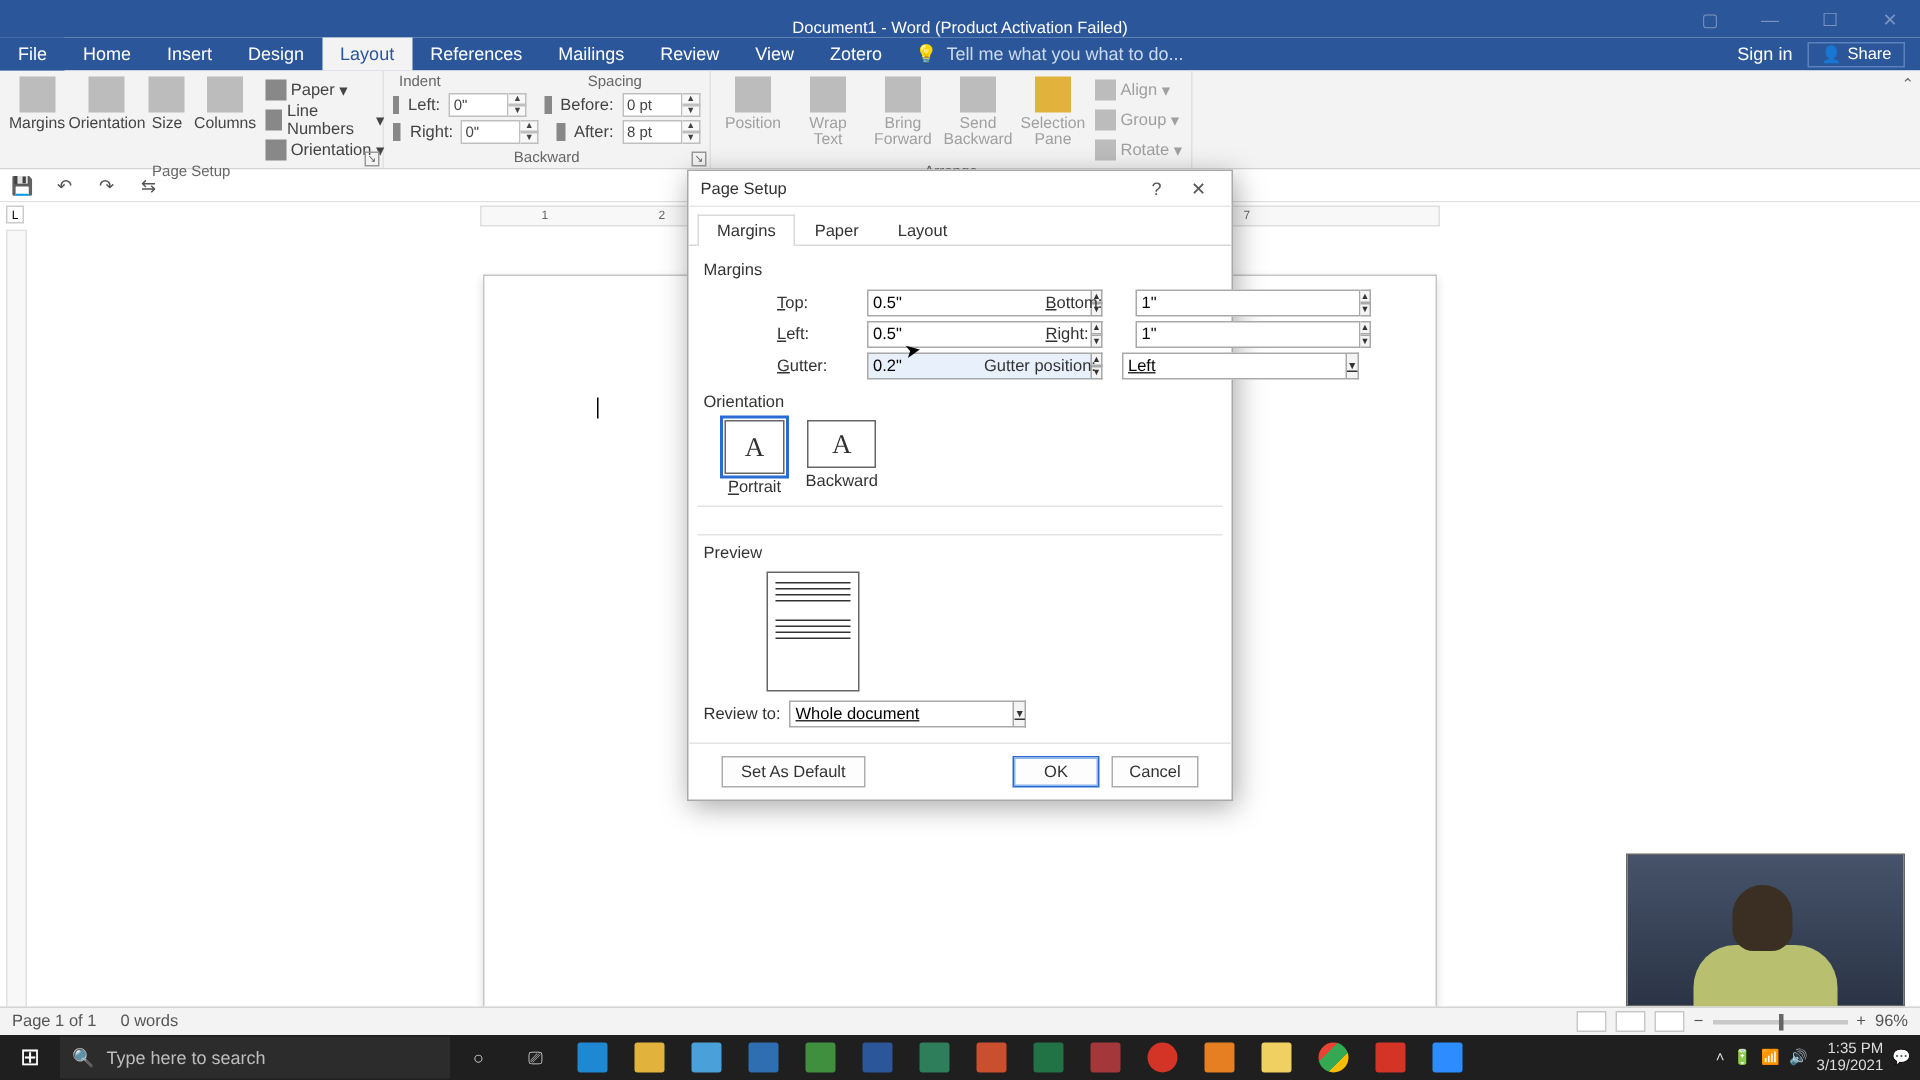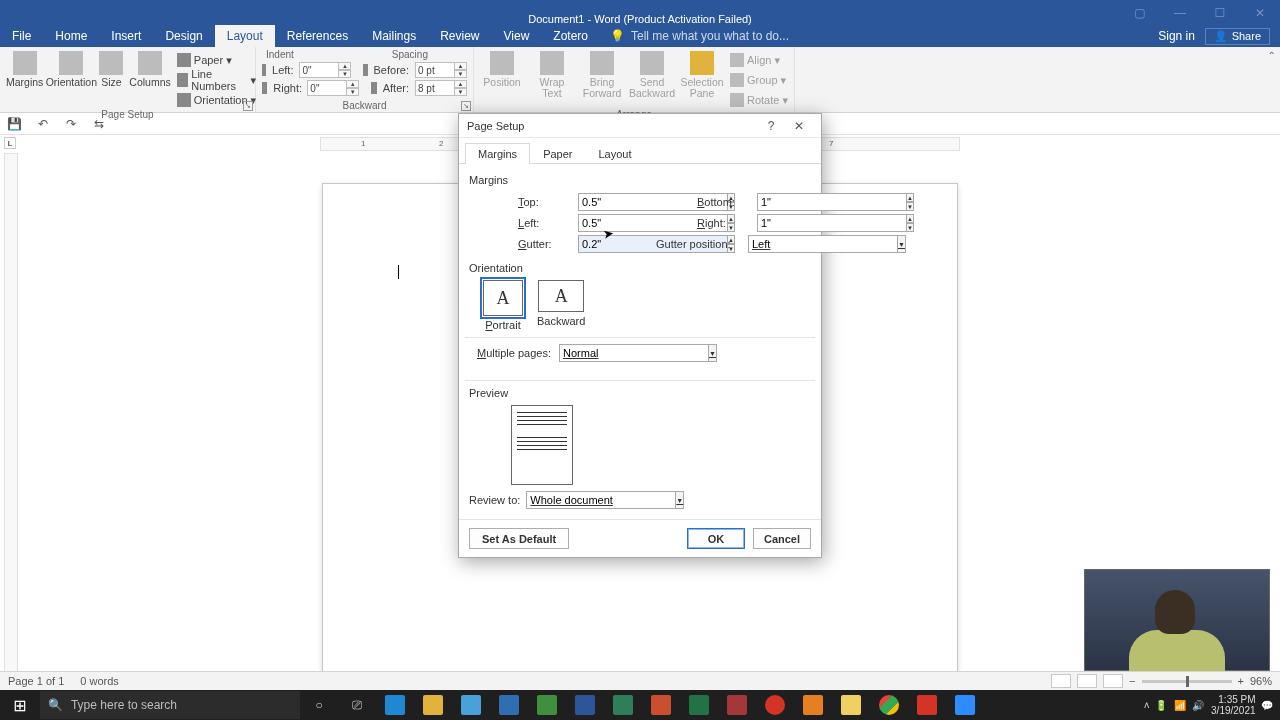--- a/index.html
+++ b/index.html
@@ -78,21 +78,21 @@
 .combo .drop { width: 14px; border:1px solid #a9a9a9; border-left:none; background:#f4f4f4; font-size:7px; display:flex;align-items:center;justify-content:center; }
 .orient-row { display: flex; gap: 14px; margin: 6px 0 6px 14px; }
 .orient-item { display: flex; flex-direction: column; align-items: center; gap: 3px; cursor: pointer; }
 .orient-box { width: 40px; height: 36px; border: 1px solid #666; display:flex; align-items:center; justify-content:center; }
 .orient-box.selected { outline: 2px solid #2b6cd1; outline-offset: 1px; }
 .orient-box .glyph { font-family: Georgia, serif; font-size: 18px; }
 .orient-box.land { width: 46px; height: 32px; }
 .hr { border-top: 1px solid #e4e4e4; margin: 6px -4px; }
 .preview-box { width: 62px; height: 80px; border: 1px solid #666; margin: 6px 0 6px 42px; padding: 6px 5px; display:flex; flex-direction:column; gap:3px; }
 .preview-box .ln { height: 1px; background: #333; }
-.dialog-buttons { display: flex; align-items: center; padding: 8px 10px; border-top: 1px solid #e4e4e4; gap: 8px; font-weight: bold; }
+.dialog-buttons { display: flex; align-items: center; padding: 8px 22px; border-top: 1px solid #e4e4e4; gap: 8px; }
 .btn { height: 21px; padding: 0 12px; border: 1px solid #adadad; background: #fdfdfd; font-size: 11px; cursor: pointer; display:flex;align-items:center; }
 .btn.primary { border: 1px solid #2b6cd1; box-shadow: inset 0 0 0 1px #8db6ea; }
 .apply-row { display:flex; align-items:center; gap:6px; margin: 6px 0 0 0; }
 
 
 .mouse { position:absolute; left: 603px; top: 226px; font-size: 13px; pointer-events:none; transform: rotate(-10deg); }
 
 
 .statusbar { position: absolute; bottom: 30px; left: 0; right: 0; height: 19px; background: #f3f3f3; border-top: 1px solid #d4d4d4; display: flex; align-items: center; font-size: 11px; color: #555; padding: 0 8px; gap: 16px; }
 .statusbar .right { margin-left: auto; display: flex; align-items: center; gap: 6px; }
@@ -407,27 +407,20 @@
       </div>
       <div class="orient-item">
         <div class="orient-box land">
             <span class="glyph">A</span>
           </div>
         <span>Backward</span>
       </div>
     </div>
 
     <div class="hr"></div>
-    <div class="fieldrow" style="margin-left:8px">
-      <span style="width:76px" class="underline-first">Multiple pages:</span>
-      <div class="combo" style="width:96px">
-          <input readonly="" value="Normal" style="">
-          <div class="drop">▼</div>
-        </div>
-    </div>
 
     <div class="hr" style="margin-top:18px"></div>
     <div class="section-label">Preview</div>
     <div class="preview-box">
       <div class="ln"></div>
         <div class="ln"></div>
         <div class="ln"></div>
         <div class="ln"></div>
       <div style="height:6px"></div>
       <div class="ln"></div>

